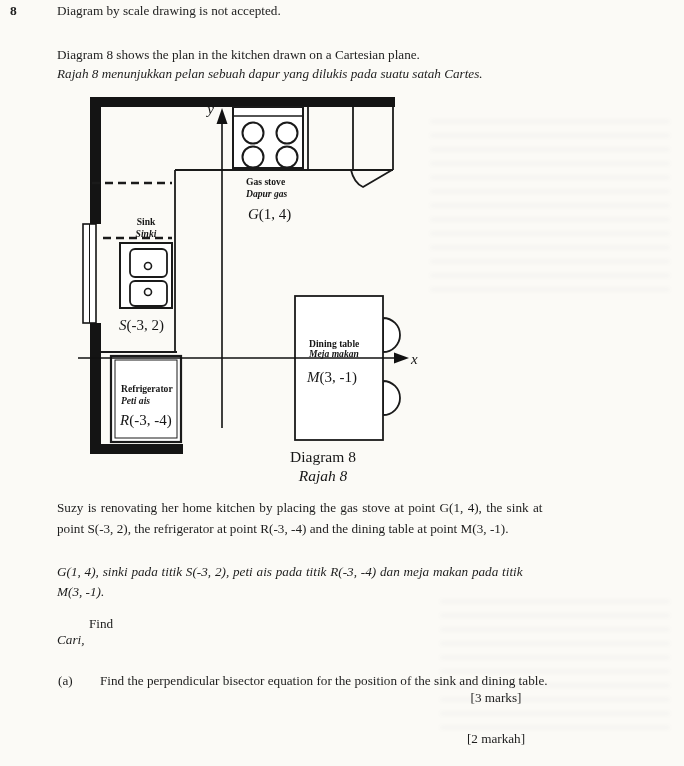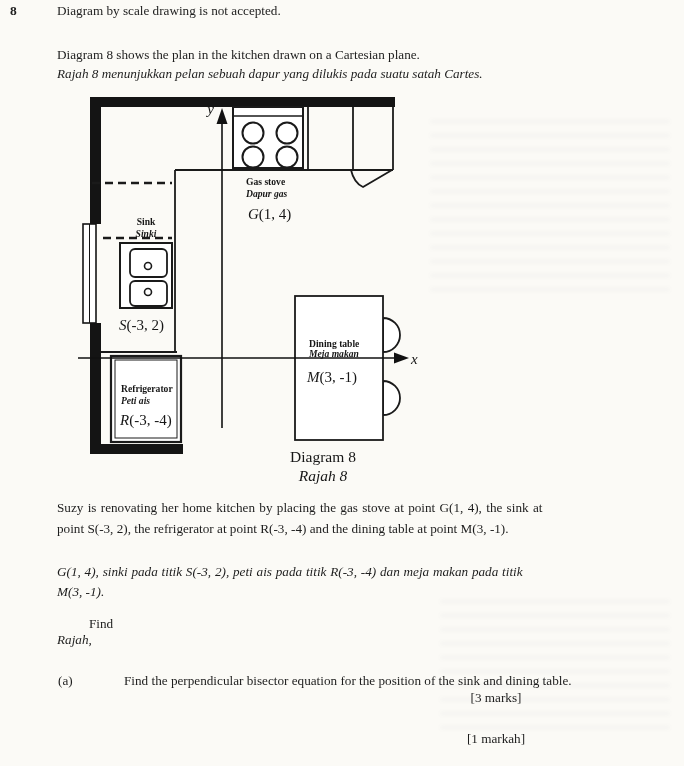--- a/index.html
+++ b/index.html
@@ -138,20 +138,20 @@
     <text x="323" y="462" text-anchor="middle" class="cap">Diagram 8</text>
     <text x="323" y="481" text-anchor="middle" class="cap" font-style="italic">Rajah 8</text>
   </svg>
 
   <div class="line" style="left:57px;top:498.5px;word-spacing:1px;">Suzy is renovating her home kitchen by placing the gas stove at point G(1, 4), the sink at</div>
   <div class="line" style="left:57px;top:519.5px;">point S(-3, 2), the refrigerator at point R(-3, -4) and the dining table at point M(3, -1).</div>
   <div class="line it" style="left:57px;top:563px;word-spacing:0.5px;">G(1, 4), sinki pada titik S(-3, 2), peti ais pada titik R(-3, -4) dan meja makan pada titik</div>
   <div class="line it" style="left:57px;top:582.5px;text-align:center;">M(3, -1).</div>
 
   <div class="line" style="left:57px;top:614.5px;margin-left:32px;">Find</div>
-  <div class="line it" style="left:57px;top:630.5px;">Rajah,</div>
+  <div class="line it" style="left:57px;top:630.5px;">Cari,</div>
 
   <div class="line" style="left:58px;top:671.5px;">(a)</div>
-  <div class="line" style="left:124px;top:671.5px;">Find the perpendicular bisector equation for the position of the sink and dining table.</div>
+  <div class="line" style="left:100px;top:671.5px;">Find the perpendicular bisector equation for the position of the sink and dining table.</div>
   <div class="line right-box" style="left:396px;top:688.5px;width:200px;">[3 marks]</div>
-  <div class="line right-box" style="left:396px;top:729.5px;width:200px;">[1 markah]</div>
+  <div class="line right-box" style="left:396px;top:729.5px;width:200px;">[2 markah]</div>
 
 </div>
 
 </body></html>

